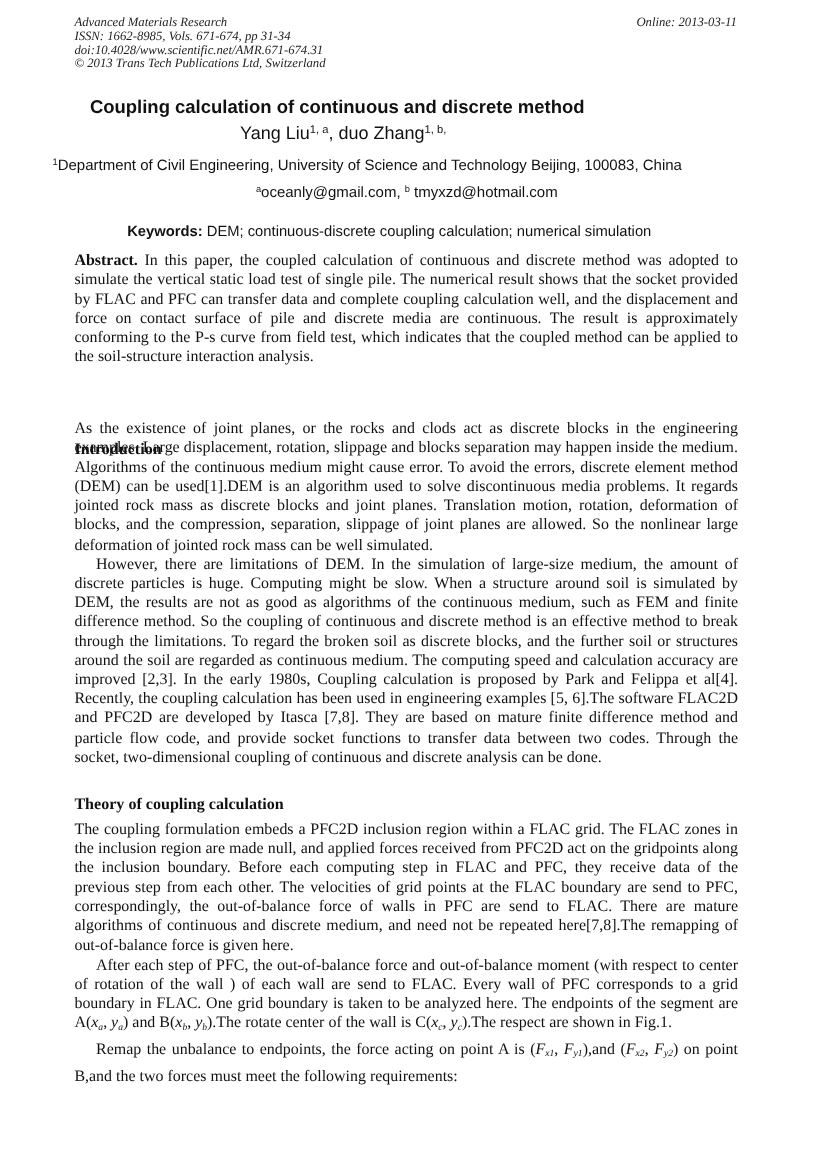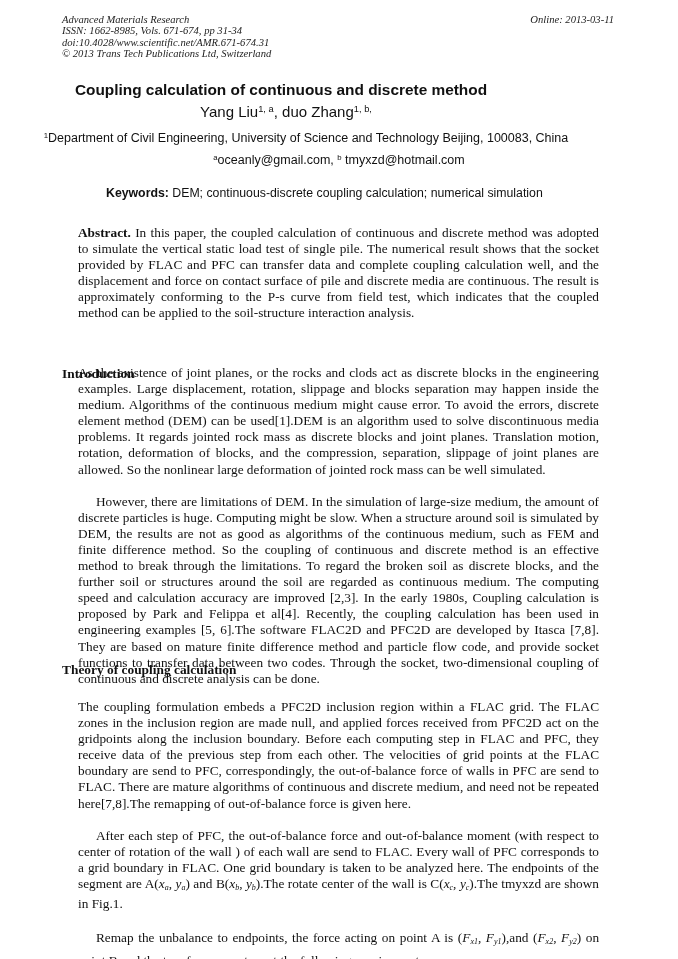--- a/index.html
+++ b/index.html
@@ -7,21 +7,21 @@
   .hdr { position:absolute; left:62px; top:14px; font-family:"Liberation Serif", serif; font-style:italic; font-size:10.6px; line-height:11.3px; color:#222; }
   .hdr-right { position:absolute; right:64px; top:14px; font-family:"Liberation Serif", serif; font-style:italic; font-size:10.6px; color:#222; }
   .title { position:absolute; left:0; width:562px; top:81px; text-align:center; font-family:"Liberation Sans", sans-serif; font-weight:bold; font-size:15.4px; }
   .authors { position:absolute; left:0; width:572px; top:103px; text-align:center; font-family:"Liberation Sans", sans-serif; font-size:15px; }
   .affil { position:absolute; left:0; width:612px; top:131px; text-align:center; font-family:"Liberation Sans", sans-serif; font-size:12.5px; }
   .emails { position:absolute; left:0; width:678px; top:153px; text-align:center; font-family:"Liberation Sans", sans-serif; font-size:12.5px; }
   sup { font-size:0.62em; vertical-align:0.55em; line-height:0; }
   .kw { position:absolute; left:62px; width:555px; top:186px; font-family:"Liberation Sans", sans-serif; font-size:12.3px; }
   .kw b { font-weight:bold;padding-left:44px; }
   .block { position:absolute; left:62px; width:553px; font-family:"Liberation Serif", serif; font-size:13.3px; line-height:16.1px; text-align:justify; }
-  .block p { margin:16px; }
+  .block p { margin:0; }
   .indent { text-indent:18px; }
   .section-title { position:absolute; left:62px; font-family:"Liberation Serif", serif; font-weight:bold; font-size:13.4px; }
   .math i { font-style:italic; }
   .sub { font-size:0.6em; vertical-align:-0.25em; font-style:italic; }
 </style>
 </head>
 <body>
 
 <div class="hdr">
   <div>Advanced Materials Research</div>
@@ -62,21 +62,21 @@
 
 <div class="section-title" style="top:662px;">Theory of coupling calculation</div>
 
 <div class="block" style="top:683px;">
   <p>The coupling formulation embeds a PFC2D inclusion region within a FLAC grid. The FLAC zones in the inclusion region are made null, and applied forces received from PFC2D act on the gridpoints along the inclusion boundary. Before each computing step in FLAC and PFC, they receive data of the previous step from each other. The velocities of grid points at the FLAC boundary are send to PFC, correspondingly, the out-of-balance force of walls in PFC are send to FLAC. There are mature algorithms of continuous and discrete medium, and need not be repeated here[7,8].The remapping of out-of-balance force is given here.</p>
   <p class="indent">
     <span>After each step of PFC, the out-of-balance force and out-of-balance moment (with respect to center of rotation of the wall ) of each wall are send to FLAC. Every wall of PFC corresponds to a grid boundary in FLAC. One grid boundary is taken to be analyzed here. The endpoints of the segment are</span>
     <span class="math"><span>A</span>(<i>x</i><span class="sub">a</span>, <i>y</i><span class="sub">a</span>)</span>
     <span>and</span>
     <span class="math"><span>B</span>(<i>x</i><span class="sub">b</span>, <i>y</i><span class="sub">b</span>)</span><span>.The rotate center of the wall is</span>
-    <span class="math"><span>C</span>(<i>x</i><span class="sub">c</span>, <i>y</i><span class="sub">c</span>)</span><span>.The tmyxzd are shown in Fig.1.</span>
+    <span class="math"><span>C</span>(<i>x</i><span class="sub">c</span>, <i>y</i><span class="sub">c</span>)</span><span>.The respect are shown in Fig.1.</span>
   </p>
   <p class="indent" style="line-height:19px;">
     <span>Remap the unbalance to endpoints, the force acting on point A is</span>
     <span class="math">(<i>F</i><span class="sub">x1</span>, <i>F</i><span class="sub">y1</span>)</span><span>,and</span>
     <span class="math">(<i>F</i><span class="sub">x2</span>, <i>F</i><span class="sub">y2</span>)</span>
     <span>on point</span>
     <span>B,and the two forces must meet the following requirements:</span>
   </p>
 </div>
 

